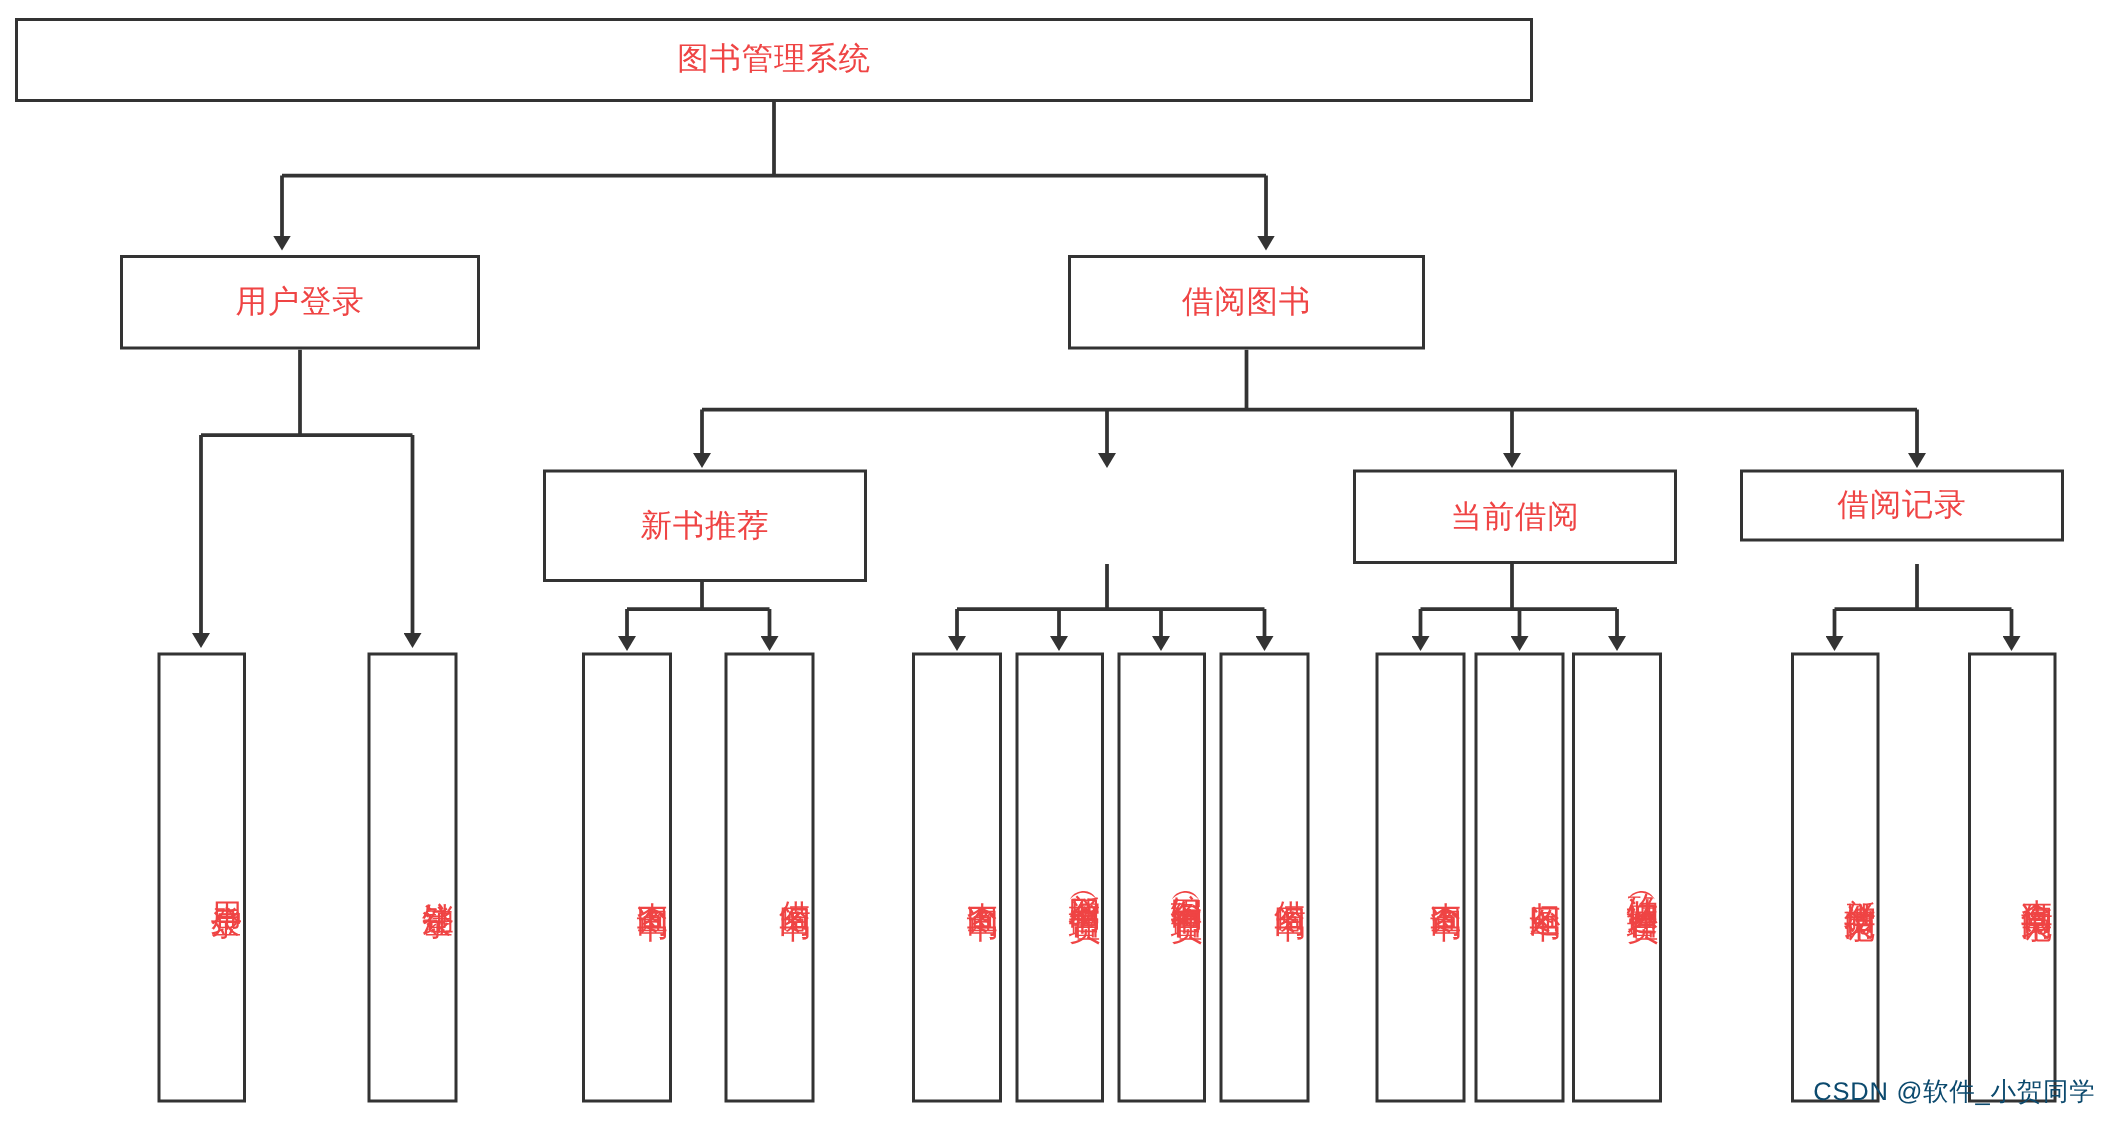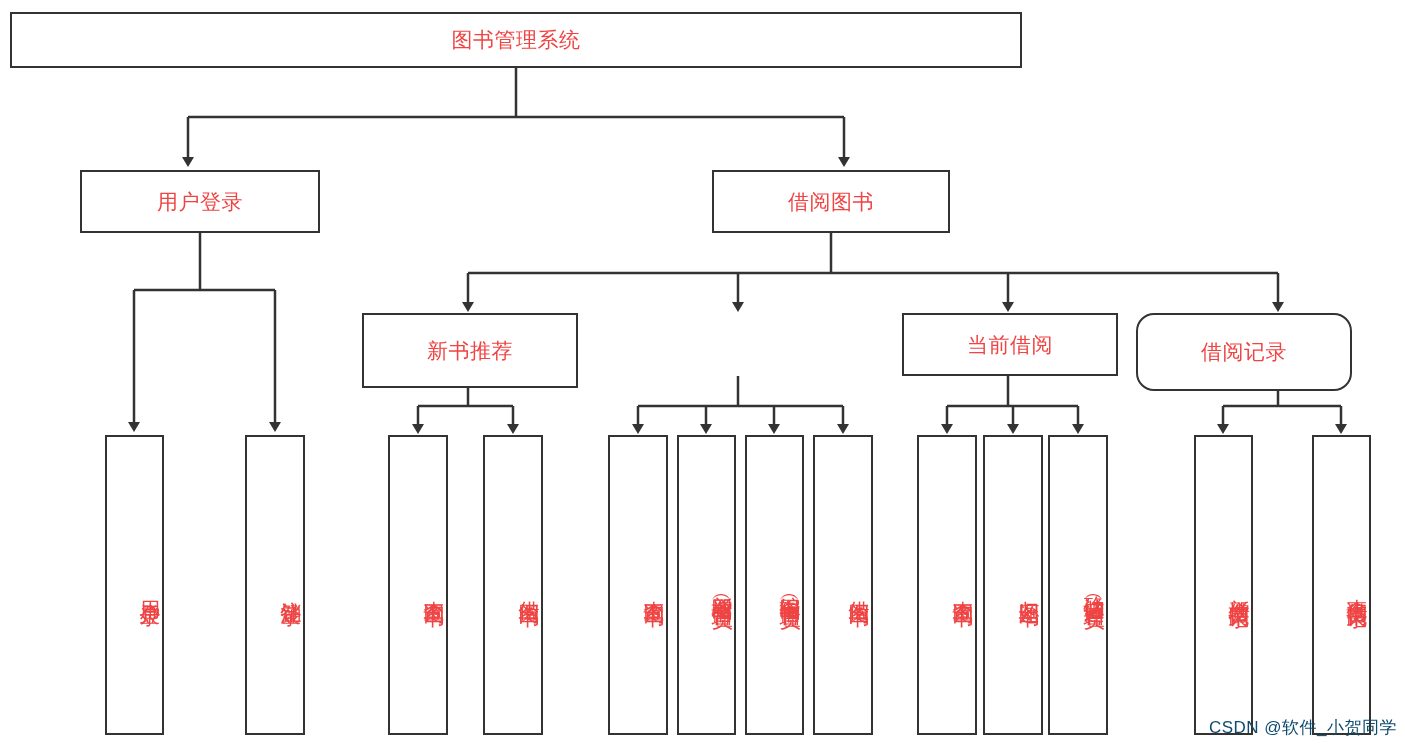--- a/index.html
+++ b/index.html
@@ -133,21 +133,21 @@
   <div class="node horiz" style="left:712px; top:170px; width:238px; height:63px;">
     <span class="nlabel">借阅图书</span>
   </div>
 
   <div class="node horiz" style="left:362px; top:313px; width:216px; height:75px;">
     <span class="nlabel">新书推荐</span>
   </div>
   <div class="node horiz" style="left:902px; top:313px; width:216px; height:63px;">
     <span class="nlabel">当前借阅</span>
   </div>
-  <div class="node horiz" style="left:1136px; top:313px; width:216px; height:78px;border-radius:18px;">
+  <div class="node horiz" style="left:1160px; top:313px; width:216px; height:48px;">
     <span class="nlabel">借阅记录</span>
   </div>
 
   <div class="node vert" style="left:105px; top:435px; width:59px; height:300px;">
     <span class="nlabel">用户登录</span>
   </div>
   <div class="node vert" style="left:245px; top:435px; width:60px; height:300px;">
     <span class="nlabel">注销登录</span>
   </div>
 

